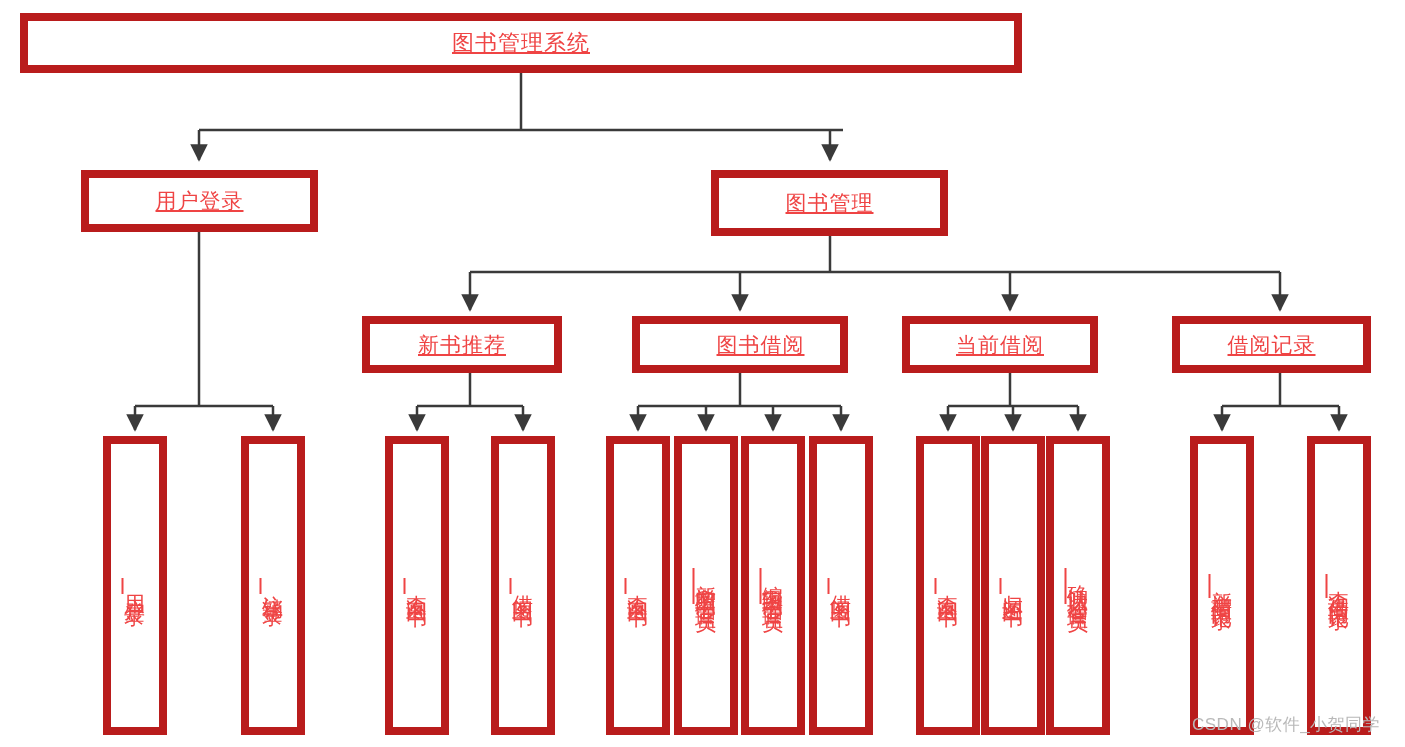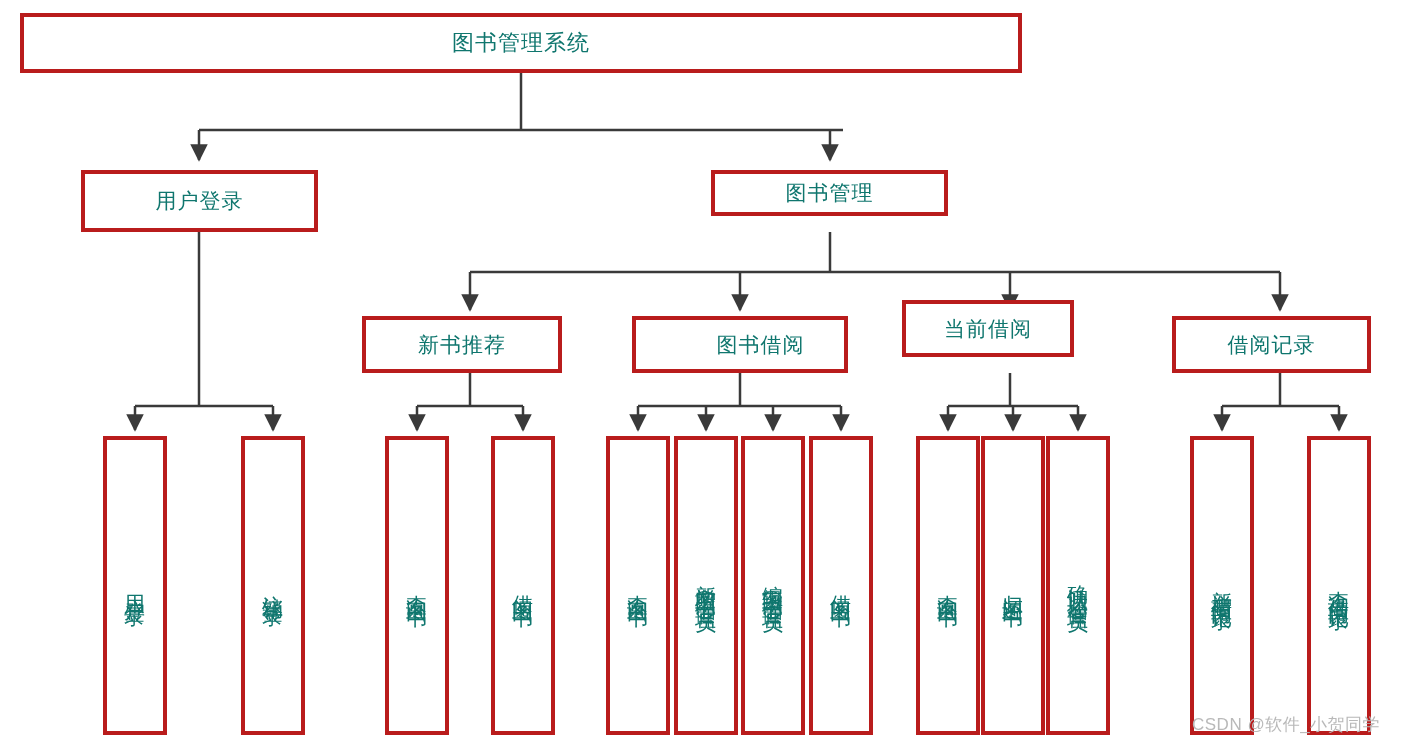--- a/index.html
+++ b/index.html
@@ -22,26 +22,27 @@
     left: 0;
     top: 0;
     width: 1405px;
     height: 747px;
     pointer-events: none;
   }
   .node {
     position: absolute;
     box-sizing: border-box;
     background: #ffffff;
-    border: 4px solid #b91c1c;
+    border: 8px solid #b91c1c;
     display: flex;
     align-items: center;
     justify-content: center;
-    color: #0f766e;
+    color: #ef4444;
     z-index: 2;
+    text-decoration: underline;
   }
   .node-h {
     font-size: 21px;
     letter-spacing: 1px;
     white-space: nowrap;
   }
   .node-v {
     font-size: 21px;
     writing-mode: vertical-rl;
     text-orientation: upright;
@@ -111,25 +112,25 @@
       <path d="M 1280 373 L 1280 406"></path>
       <path d="M 1222 406 L 1339 406"></path>
       <path d="M 1222 406 L 1222 430" marker-end="url(#arrow)"></path>
       <path d="M 1339 406 L 1339 430" marker-end="url(#arrow)"></path>
     </g>
   </svg>
 
   <div class="node node-h node-root" style="left:20px; top:13px; width:1002px; height:60px;">图书管理系统</div>
 
   <div class="node node-h" style="left:81px; top:170px; width:237px; height:62px;">用户登录</div>
-  <div class="node node-h" style="left:711px; top:170px; width:237px; height:46px;">图书管理</div>
+  <div class="node node-h" style="left:711px; top:170px; width:237px; height:66px;">图书管理</div>
 
   <div class="node node-h" style="left:362px; top:316px; width:200px; height:57px;">新书推荐</div>
   <div class="node node-h" style="left:632px; top:316px; width:216px; height:57px;padding-left:41px;">图书借阅</div>
-  <div class="node node-h" style="left:902px; top:300px; width:172px; height:57px;">当前借阅</div>
+  <div class="node node-h" style="left:902px; top:316px; width:196px; height:57px;">当前借阅</div>
   <div class="node node-h" style="left:1172px; top:316px; width:199px; height:57px;">借阅记录</div>
 
   <div class="node node-v" style="left:103px; top:436px; width:64px; height:299px;">用户登录</div>
   <div class="node node-v" style="left:241px; top:436px; width:64px; height:299px;">注销登录</div>
 
   <div class="node node-v" style="left:385px; top:436px; width:64px; height:299px;">查询图书</div>
   <div class="node node-v" style="left:491px; top:436px; width:64px; height:299px;">借阅图书</div>
 
   <div class="node node-v" style="left:606px; top:436px; width:64px; height:299px;">查询图书</div>
   <div class="node node-v" style="left:674px; top:436px; width:64px; height:299px;">新增图书（管理员）</div>

